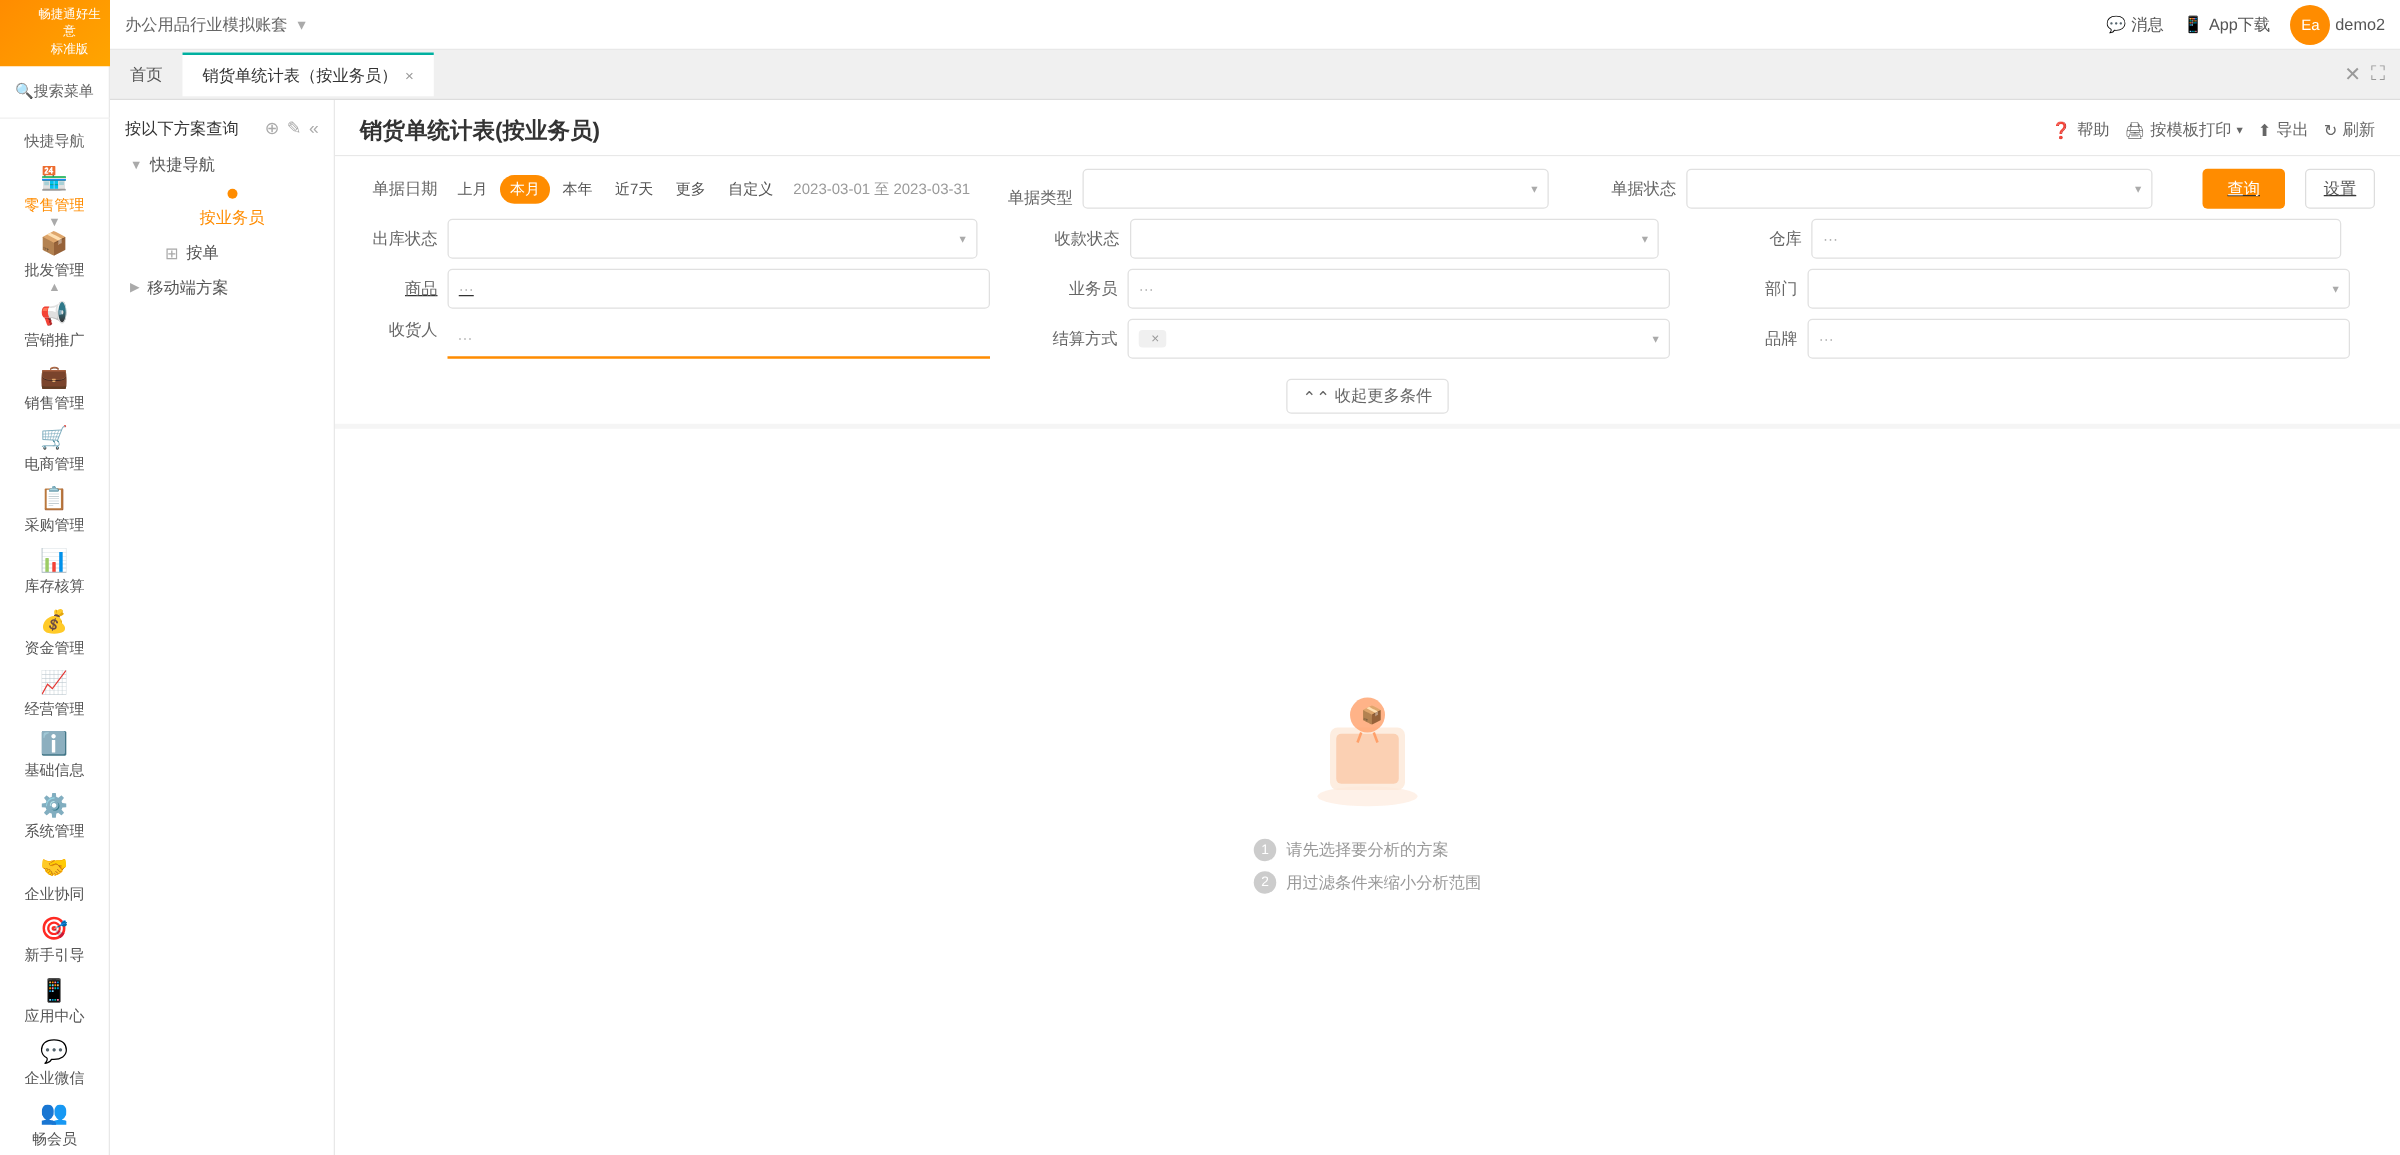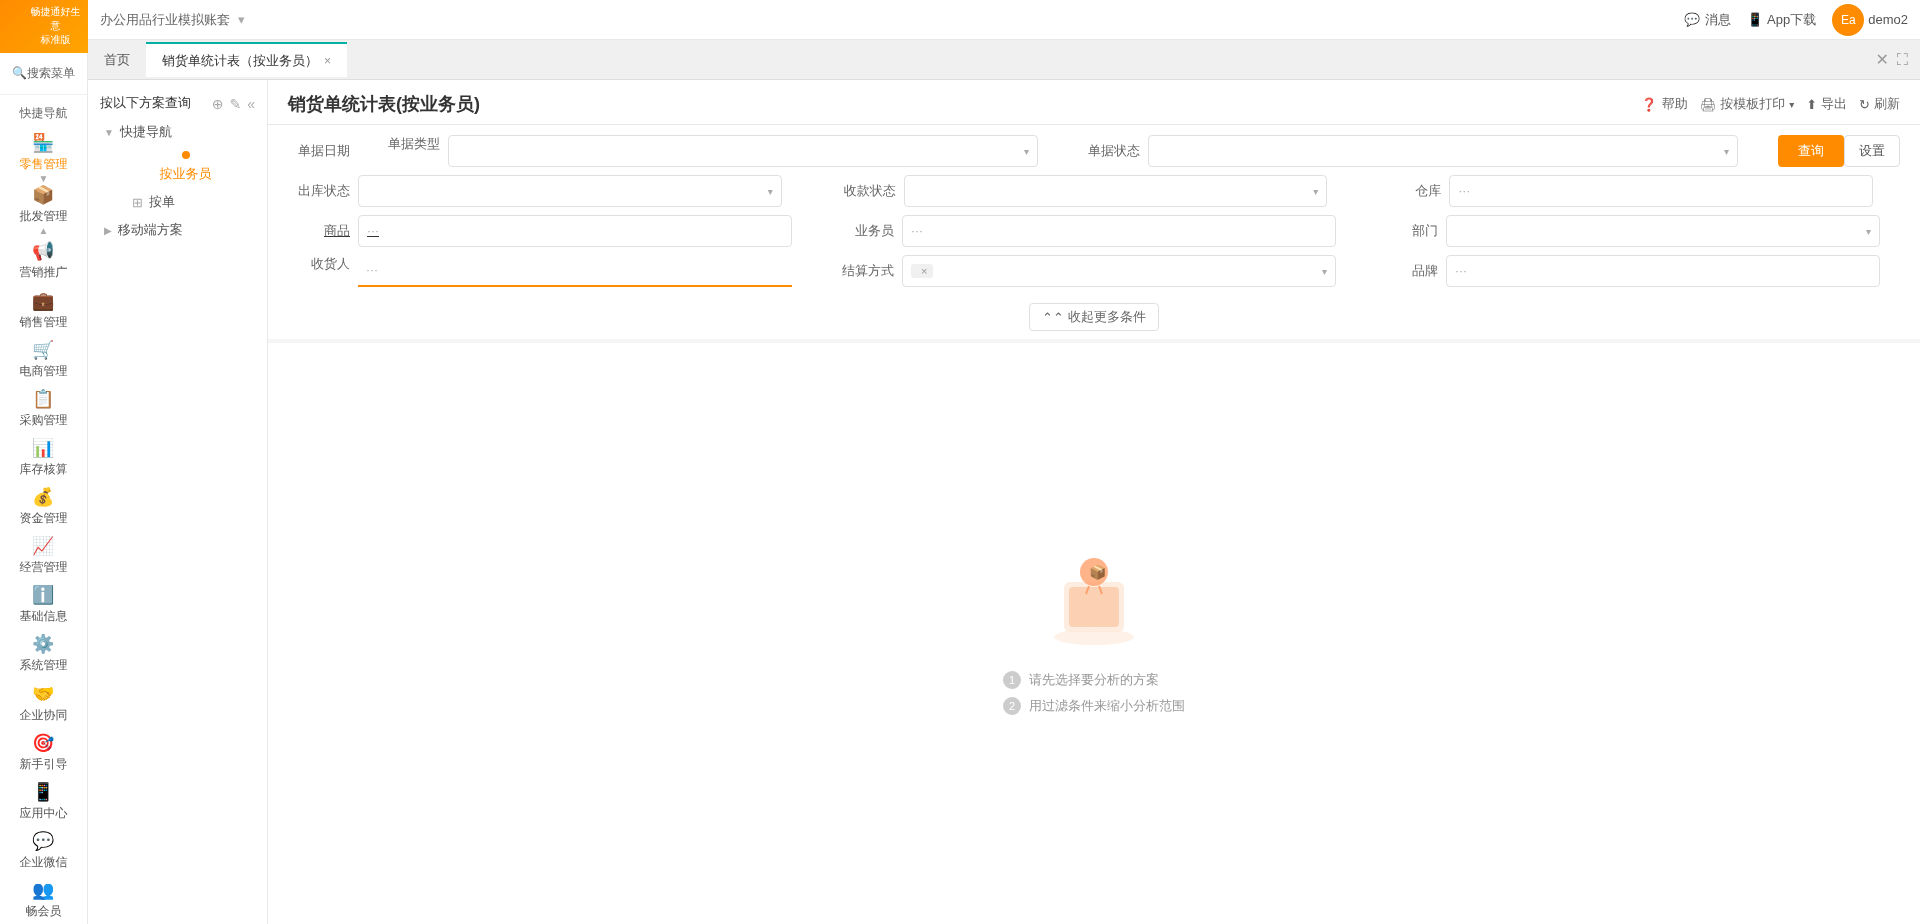--- a/index.html
+++ b/index.html
@@ -30,21 +30,21 @@
     .tab.active { background: #fff; color: #333; border-top: 2px solid #00b0a0; }
     .tab-close { color: #999; font-size: 12px; cursor: pointer; }
     .tab-home { color: #555; }
     .expand-btn { margin-left: auto; padding: 0 12px; color: #999; font-size: 16px; cursor: pointer; display: flex; align-items: center; gap: 8px; }
 
     
     .content { flex: 1; display: flex; overflow: hidden; }
 
     
     .left-panel { width: 180px; background: #fff; border-right: 1px solid #e8e8e8; padding: 8px 0; overflow-y: auto; }
-    .left-panel-header { display: flex; align-items: flex-end; justify-content: space-between; padding: 6px 12px; font-size: 13px; color: #333; }
+    .left-panel-header { display: flex; align-items: flex-start; justify-content: space-between; padding: 6px 12px; font-size: 13px; color: #333; }
     .left-panel-icons { display: flex; gap: 6px; align-items: center; }
     .left-panel-icon { color: #aaa; font-size: 14px; cursor: pointer; }
     .tree-item { padding: 5px 12px 5px 16px; display: flex; align-items: center; gap: 6px; cursor: pointer; color: #555; font-size: 13px; }
     .tree-item.selected { color: #ff8c00; flex-direction: column; }
     .tree-item-indent { padding-left: 28px; }
     .tree-dot { width: 8px; height: 8px; border-radius: 50%; background: #ff8c00; display: inline-block; }
 
     
     .right-panel { flex: 1; display: flex; flex-direction: column; padding: 0; background: #f5f5f5; }
 
@@ -55,21 +55,21 @@
     .page-action-btn { display: flex; align-items: center; gap: 4px; color: #666; font-size: 13px; cursor: pointer; }
     .filter-label { width: 70px; color: #666; font-size: 13px; text-align: right; padding-right: 8px; flex-shrink: 0; }
     .filter-input { flex: 1; height: 32px; border: 1px solid #e0e0e0; border-radius: 4px; padding: 0 8px; font-size: 13px; color: #333; display: flex; align-items: center; justify-content: space-between; cursor: pointer; background: #fff; max-width: 340px; margin-right: 20px; }
     .filter-input.active { border-bottom: 2px solid #ff8c00; }
     .filter-chevron { color: #aaa; font-size: 10px; }
     .filter-dots { color: #aaa; font-size: 12px; }
     .date-tab { padding: 3px 8px; font-size: 12px; cursor: pointer; color: #555; border-radius: 3px; }
     .date-tab.active { background: #ff8c00; color: #fff; border-radius: 12px; }
 
     
-    .action-area { display: flex; gap: 0; margin-left: auto; flex-shrink: 0; }
+    .action-area { display: flex; gap: 16px; margin-left: auto; flex-shrink: 0; text-decoration: underline; }
     .btn-query { background: #ff8c00; color: #fff; border: none; border-radius: 4px; padding: 6px 20px; font-size: 13px; cursor: pointer; height: 32px; }
     .btn-setting { background: #fff; color: #555; border: 1px solid #ddd; border-radius: 4px; padding: 6px 14px; font-size: 13px; cursor: pointer; height: 32px; }
 
     
     .collapse-row { display: flex; justify-content: center; padding: 8px 0; }
     .collapse-btn { display: flex; align-items: center; gap: 4px; color: #666; font-size: 13px; cursor: pointer; border: 1px solid #e0e0e0; border-radius: 4px; padding: 4px 12px; background: #fff; }
 
     
     .empty-state { flex: 1; display: flex; align-items: center; justify-content: center; flex-direction: column; background: #fff; }
     .empty-tips { display: flex; flex-direction: column; gap: 8px; }
@@ -258,23 +258,32 @@
           </div>
         </div>
       </div>
 
       <div class="filter-section">
 
         <div style="display:flex;align-items:center;padding:10px 20px 0 20px;gap:0;">
 
           <div style="display:flex;align-items:center;flex-shrink:0;margin-right:20px;">
             <span class="filter-label">单据日期</span>
-          </div>
-
-          <div style="display:flex;align-items:flex-start;flex:1;margin-right:20px;">
+            <div style="display:flex;align-items:center;gap:2px;">
+              <span class="date-tab">上月</span>
+              <span class="date-tab active">本月</span>
+              <span class="date-tab">本年</span>
+              <span class="date-tab">近7天</span>
+              <span class="date-tab">更多</span>
+              <span class="date-tab">自定义</span>
+              <span style="color:#999;font-size:12px;margin-left:6px;">2023-03-01 至 2023-03-31</span>
+            </div>
+          </div>
+
+          <div style="display:flex;align-items:flex-end;flex:1;margin-right:20px;">
             <span class="filter-label">单据类型</span>
             <div class="filter-input" style="flex:1;max-width:none;">
               <span></span>
               <span class="filter-chevron">▾</span>
             </div>
           </div>
 
           <div style="display:flex;align-items:center;flex:1;margin-right:20px;">
             <span class="filter-label">单据状态</span>
             <div class="filter-input" style="flex:1;max-width:none;">

